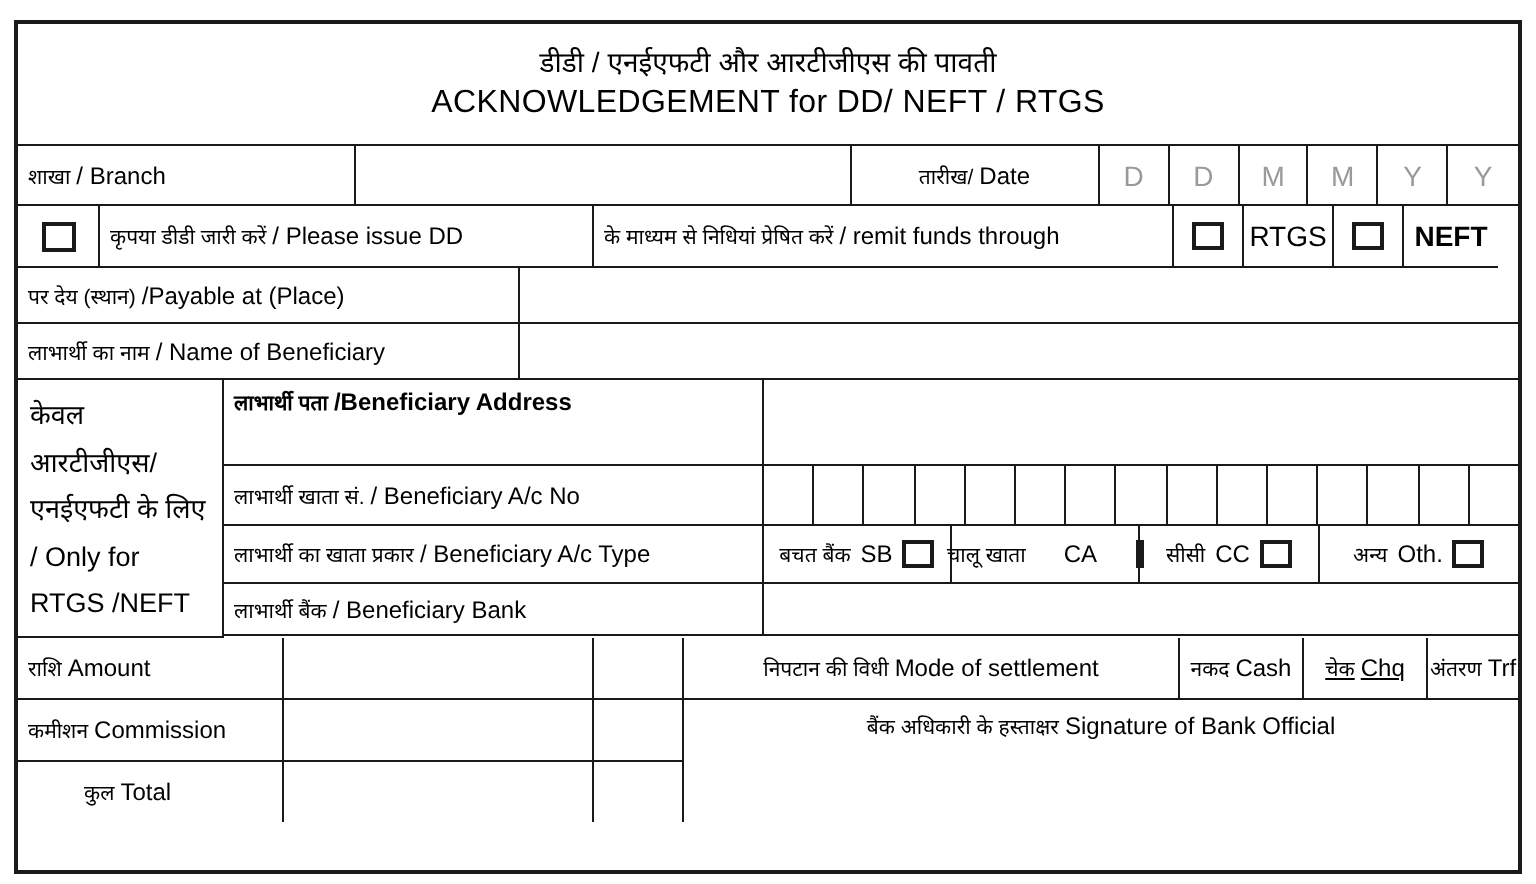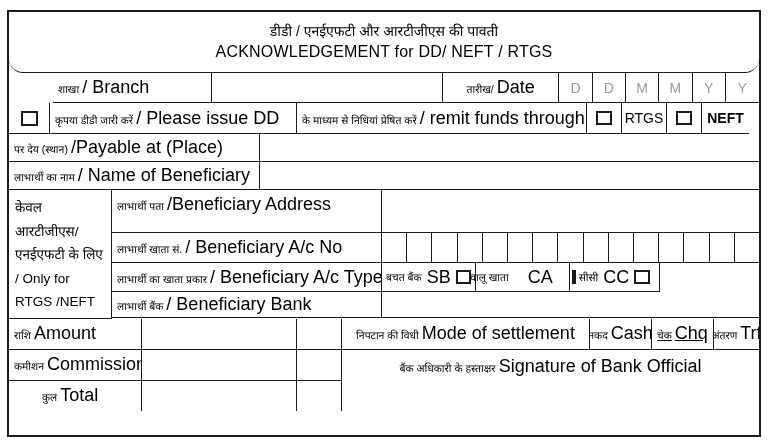--- a/index.html
+++ b/index.html
@@ -43,46 +43,45 @@
   }
   .cell.last { border-right: none; }
   .cell.blank { padding: 0; }
 
   .hi {
     font-family: "Liberation Sans", "DejaVu Sans", sans-serif;
     font-size: 10.5px;
     letter-spacing: 0px;
   }
   .en {
-    font-size: 18px;
+    font-size: 12px;
   }
 
   
   #title-block {
     height: 61px;
     border-bottom: 1.5px solid #1a1a1a;
     display: flex;
     flex-direction: column;
     align-items: center;
     justify-content: center;
     box-sizing: border-box;
-    border-radius: 14px;
   }
   #title-hi {
     font-size: 14px;
     line-height: 20px;
   }
   #title-en {
     font-size: 16px;
     line-height: 22px;
     letter-spacing: 0.2px;
   }
 
   
-  .r-branch { height: 30px; padding-left: 44px; }
+  .r-branch { height: 30px; }
   .c-branch-label { width: 170px; }
   .c-branch-field { width: 249px; }
   .c-date-label { width: 125px; justify-content: center; }
   .c-date-box {
     width: 35px;
     justify-content: center;
     color: #9a9a9a;
     font-size: 14px;
   }
 
@@ -123,21 +122,21 @@
     border-bottom: 1.5px solid #1a1a1a;
     padding: 6px 5px 4px 6px;
     font-size: 13.5px;
     line-height: 23.5px;
     display: flex;
     flex-direction: column;
     justify-content: flex-start;
   }
   #rtgs-rows { flex: 1; display: flex; flex-direction: column; }
 
-  .r-addr { height: 43px; }
+  .r-addr { height: 43px; font-weight: bold; }
   .c-addr-label { width: 270px; align-items: flex-start; padding-top: 4px; }
   .c-addr-field { flex: 1; }
 
   .r-acno { height: 30px; }
   .c-acno-label { width: 270px; }
   .grid-boxes { display: flex; flex: 1; }
   .gbox {
     flex: 1;
     border-right: 1.5px solid #1a1a1a;
     border-bottom: 1.5px solid #1a1a1a;
@@ -341,20 +340,25 @@
         <div class="c-actype-opt opt-ca">
           <span class="hi">चालू खाता</span>
           <span class="en">CA</span>
           <span class="checkbox sm"></span>
         </div>
         <div class="c-actype-opt opt-cc">
           <span class="hi">सीसी</span>
           <span class="en">CC</span>
           <span class="checkbox sm"></span>
         </div>
+        <div class="c-actype-opt opt-oth last">
+          <span class="hi">अन्य</span>
+          <span class="en">Oth.</span>
+          <span class="checkbox sm"></span>
+        </div>
       </div>
 
       <div class="row r-bank">
         <div class="cell c-bank-label">
           <span class="mix">
             <span class="hi">लाभार्थी बैंक</span>
             <span class="en">/ Beneficiary Bank</span>
           </span>
         </div>
         <div class="cell c-bank-field last blank"></div>

